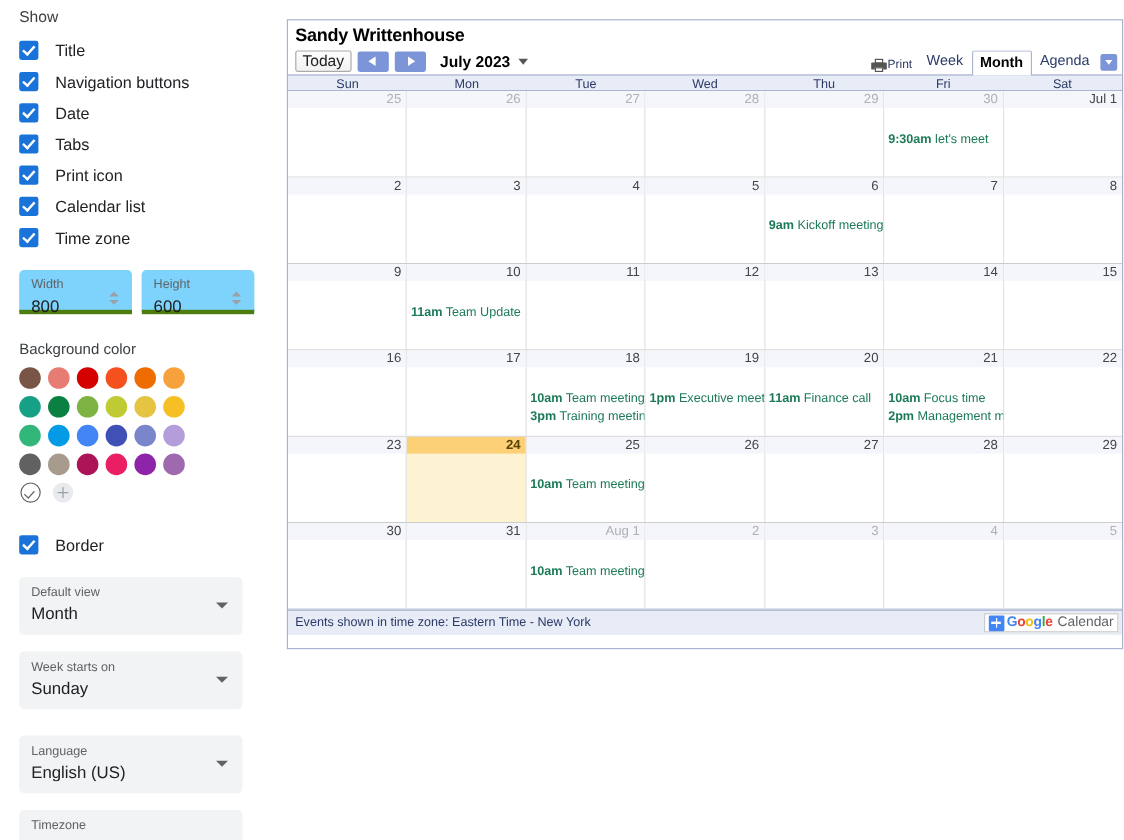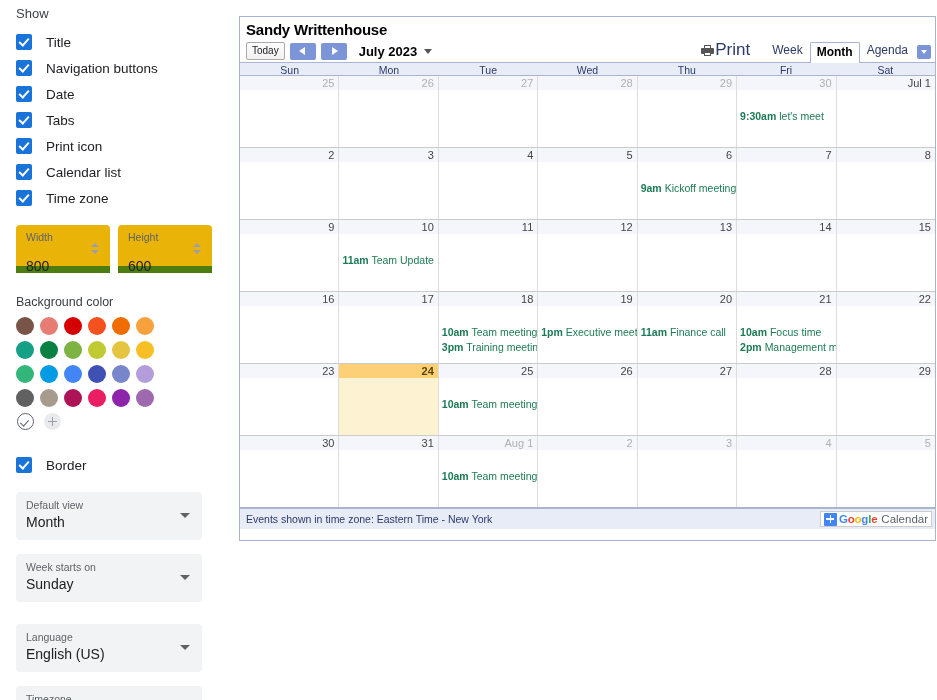--- a/index.html
+++ b/index.html
@@ -39,27 +39,27 @@
     transform: rotate(42deg);
   }
   .check-label {
     margin-left: 14px; font-size: 13.5px; color: #202124;
   }
 
   
   .size-row { display: flex; gap: 8px; margin: 14px 0 0 8px; }
   .field {
     position: relative;
-    width: 94px; height: 48px;
-    background: #eab308; border-radius: 4px 4px 0 0;
-    border-bottom: 7px solid #4d7c0f;
+    width: 94px; height: 37px;
+    background: #7dd3fc; border-radius: 4px 4px 0 0;
+    border-bottom: 4px solid #4d7c0f;
     padding: 6px 8px 0 10px;
   }
   .field .flabel { font-size: 10.5px; color: #5f6368; line-height: 13px; }
-  .field .fvalue { font-size: 14px; color: #202124; margin-top: 14px; }
+  .field .fvalue { font-size: 14px; color: #202124; margin-top: 3px; }
   .spinner {
     position: absolute; right: 7px; top: 13px;
     width: 16px; height: 20px; cursor: pointer;
     display: flex; flex-direction: column; align-items: center;
     justify-content: center; gap: 3px;
   }
   .spinner i {
     display: block; width: 0; height: 0;
     border-left: 4px solid transparent; border-right: 4px solid transparent;
   }
@@ -130,21 +130,21 @@
   }
   .cal-title {
     font-size: 15px; font-weight: bold; color: #000;
     padding: 4px 0 2px 6px; letter-spacing: -0.2px;
   }
   .cal-bar {
     display: flex; align-items: center;
     height: 22px; padding: 0 4px 0 6px; position: relative;
   }
   .today-btn {
-    font-size: 10px; color: #202124;
+    font-size: 13px; color: #202124;
     border: 1px solid #aaa; border-radius: 2px;
     background: linear-gradient(#fdfdfd,#f1f1f1);
     padding: 1px 5px; cursor: pointer; line-height: 14px;
   }
   .nav-btn {
     width: 26px; height: 17px; margin-left: 5px;
     background: #7b95d8; border-radius: 2px;
     position: relative; cursor: pointer;
   }
   .nav-btn::after {
@@ -162,21 +162,21 @@
     margin-left: 7px; width: 0; height: 0;
     border-left: 4.5px solid transparent; border-right: 4.5px solid transparent;
     border-top: 5px solid #555; cursor: pointer;
   }
   .cal-right {
     position: absolute; right: 4px; top: 1px;
     display: flex; align-items: flex-end; height: 21px;
   }
   .print-btn {
     display: flex; align-items: center; cursor: pointer;
-    font-size: 17px; color: #2b3a67; margin-right: 15px;
+    font-size: 10px; color: #2b3a67; margin-right: 5px;
     padding-bottom: 2px;
   }
   .printer {
     width: 13px; height: 11px; position: relative; margin-right: 1px;
   }
   .printer .body {
     position: absolute; left: 0; top: 3px; width: 13px; height: 6px;
     background: #555; border-radius: 1px;
   }
   .printer .top {

